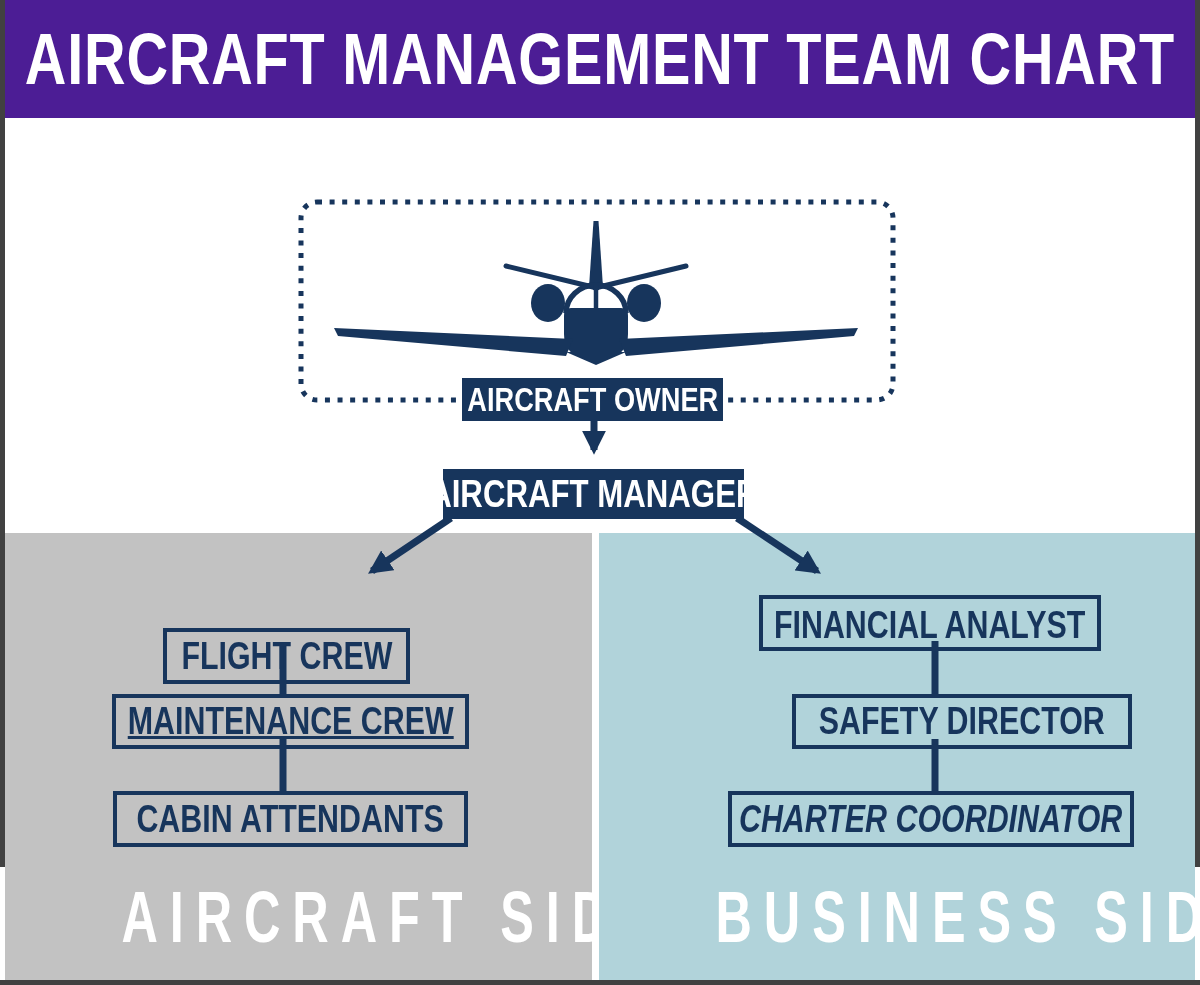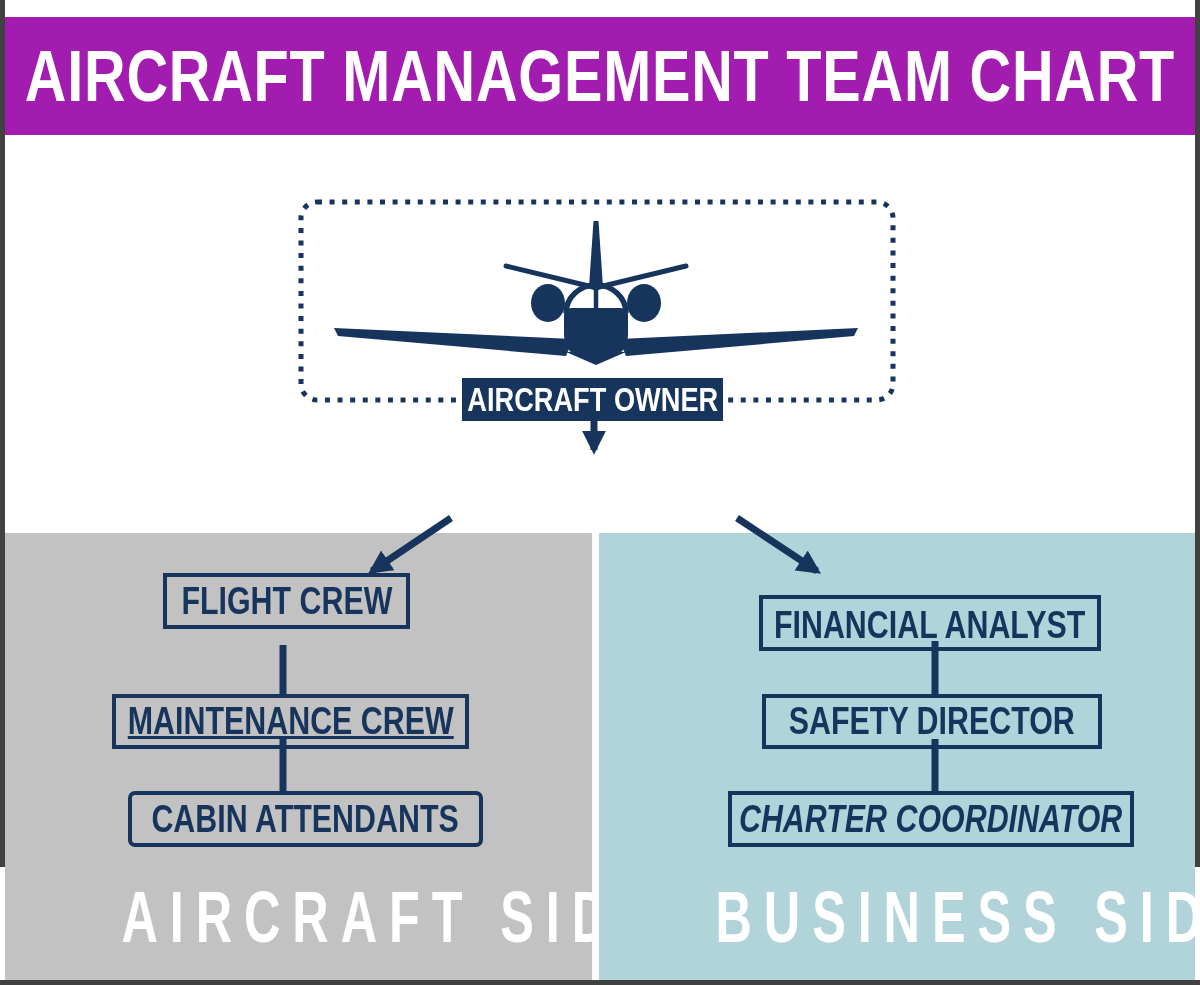--- a/index.html
+++ b/index.html
@@ -4,21 +4,21 @@
 <style>
   html,body{margin:0;padding:0;background:#888;}
   .canvas{
     position:relative;width:1200px;height:985px;overflow:hidden;
     background:#ffffff;font-family:"Liberation Sans",sans-serif;
     -webkit-font-smoothing:antialiased;
   }
   
   .header{
     position:absolute;left:0;top:0;width:1200px;height:118px;
-    background:#a21caf;display:flex;align-items:center;justify-content:center;z-index:5;margin-top:17px;
+    background:#4c1d95;display:flex;align-items:center;justify-content:center;z-index:5;
   }
   .header .title{
     color:#ffffff;font-weight:bold;font-size:72px;letter-spacing:1px;white-space:nowrap;
     transform:scaleX(0.80);transform-origin:center;
   }
   .frame-left,.frame-right,.frame-bottom{position:absolute;background:#414141;z-index:6;}
   .frame-left{left:0;top:118;width:5px;height:867px;}
   .frame-right{left:1195px;top:118;width:5px;height:867px;}
   .frame-bottom{left:0;top:980px;width:1200px;height:5px;}
   
@@ -40,25 +40,25 @@
   .navy-box .squeeze{display:inline-block;transform:scaleX(0.80);transform-origin:center;}
   .owner-box{left:462px;top:378px;width:261px;height:43px;font-size:34px;}
   .manager-box{left:443px;top:469px;width:301px;height:50px;font-size:39px;}
   
   .role-box{
     position:absolute;border:4px solid #17355c;color:#17355c;z-index:3;
     display:flex;align-items:center;justify-content:center;font-weight:bold;
     font-size:38px;white-space:nowrap;background:transparent;
   }
   .role-box .squeeze{display:inline-block;transform:scaleX(0.80);transform-origin:center;}
-  .rb-a0{left:163px;top:573px;width:239px;height:48px;}
+  .rb-a0{left:163px;top:628px;width:239px;height:48px;}
   .rb-a1{left:112px;top:694px;width:349px;height:47px;text-decoration:underline;}
-  .rb-a2{left:128px;top:791px;width:347px;height:48px;border-radius:7px;}
+  .rb-a2{left:113px;top:791px;width:347px;height:48px;}
   .rb-b0{left:759px;top:595px;width:334px;height:48px;align-items:flex-end;}
-  .rb-b1{left:762px;top:694px;width:332px;height:47px;}
+  .rb-b1{left:792px;top:694px;width:332px;height:47px;}
   .rb-b2{left:728px;top:791px;width:398px;height:48px;font-style:italic;}
 </style>
 </head>
 <body>
 
 <div class="canvas">
 
   <div class="header">
     <div class="title">AIRCRAFT MANAGEMENT TEAM CHART</div>
   </div>
@@ -115,20 +115,23 @@
     <line x1="283" y1="645" x2="283" y2="697" stroke="#17355c" stroke-width="7"></line>
     <line x1="283" y1="739" x2="283" y2="793" stroke="#17355c" stroke-width="7"></line>
 
     <line x1="935" y1="641" x2="935" y2="697" stroke="#17355c" stroke-width="7"></line>
     <line x1="935" y1="739" x2="935" y2="793" stroke="#17355c" stroke-width="7"></line>
   </svg>
 
   <div class="navy-box owner-box">
     <span class="squeeze">AIRCRAFT OWNER</span>
   </div>
+  <div class="navy-box manager-box">
+    <span class="squeeze">AIRCRAFT MANAGER</span>
+  </div>
 
   <div class="role-box rb-a0">
     <span class="squeeze">FLIGHT CREW</span>
   </div>
   <div class="role-box rb-a1">
     <span class="squeeze">MAINTENANCE CREW</span>
   </div>
   <div class="role-box rb-a2">
     <span class="squeeze">CABIN ATTENDANTS</span>
   </div>

